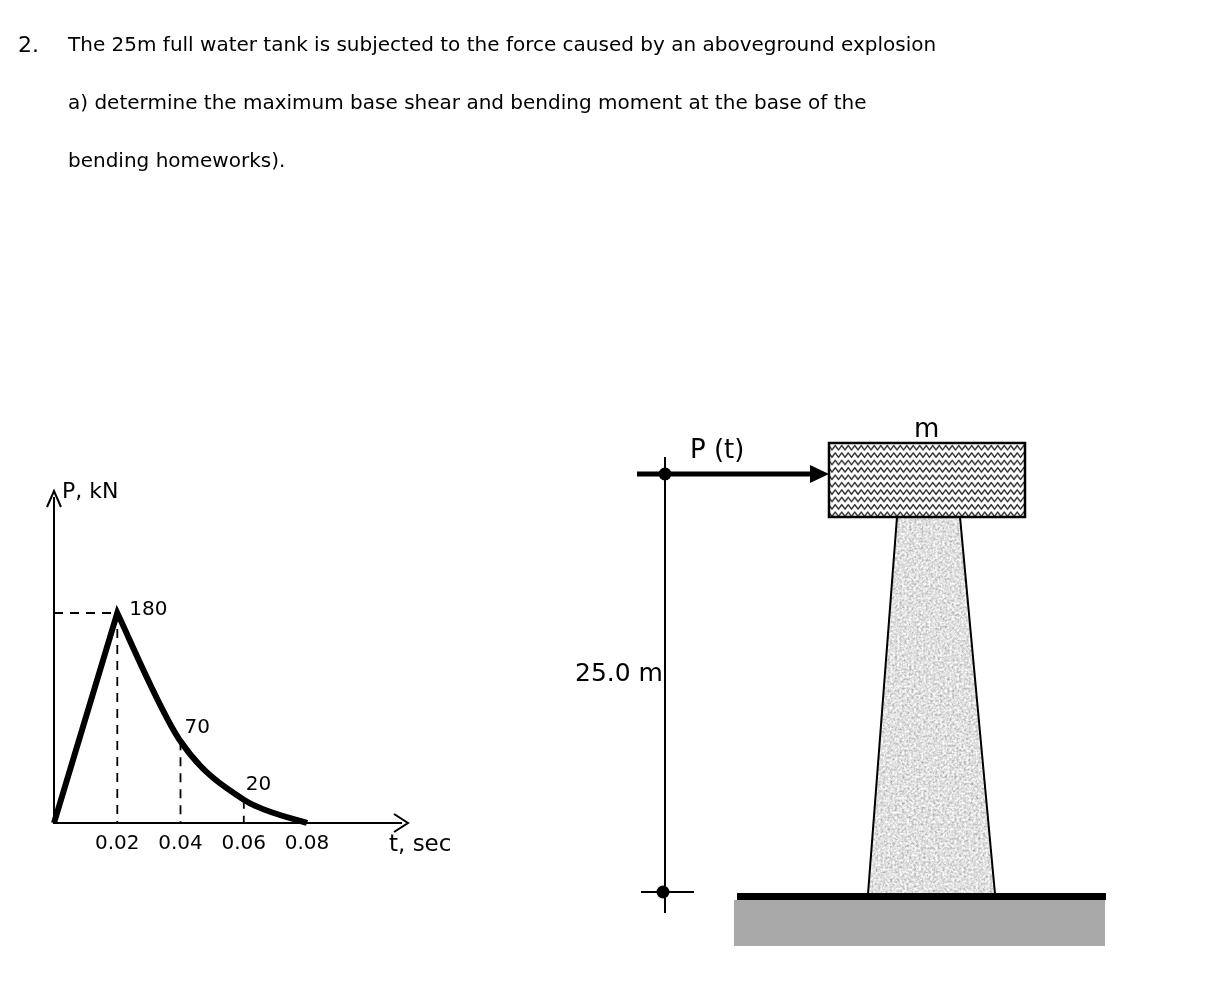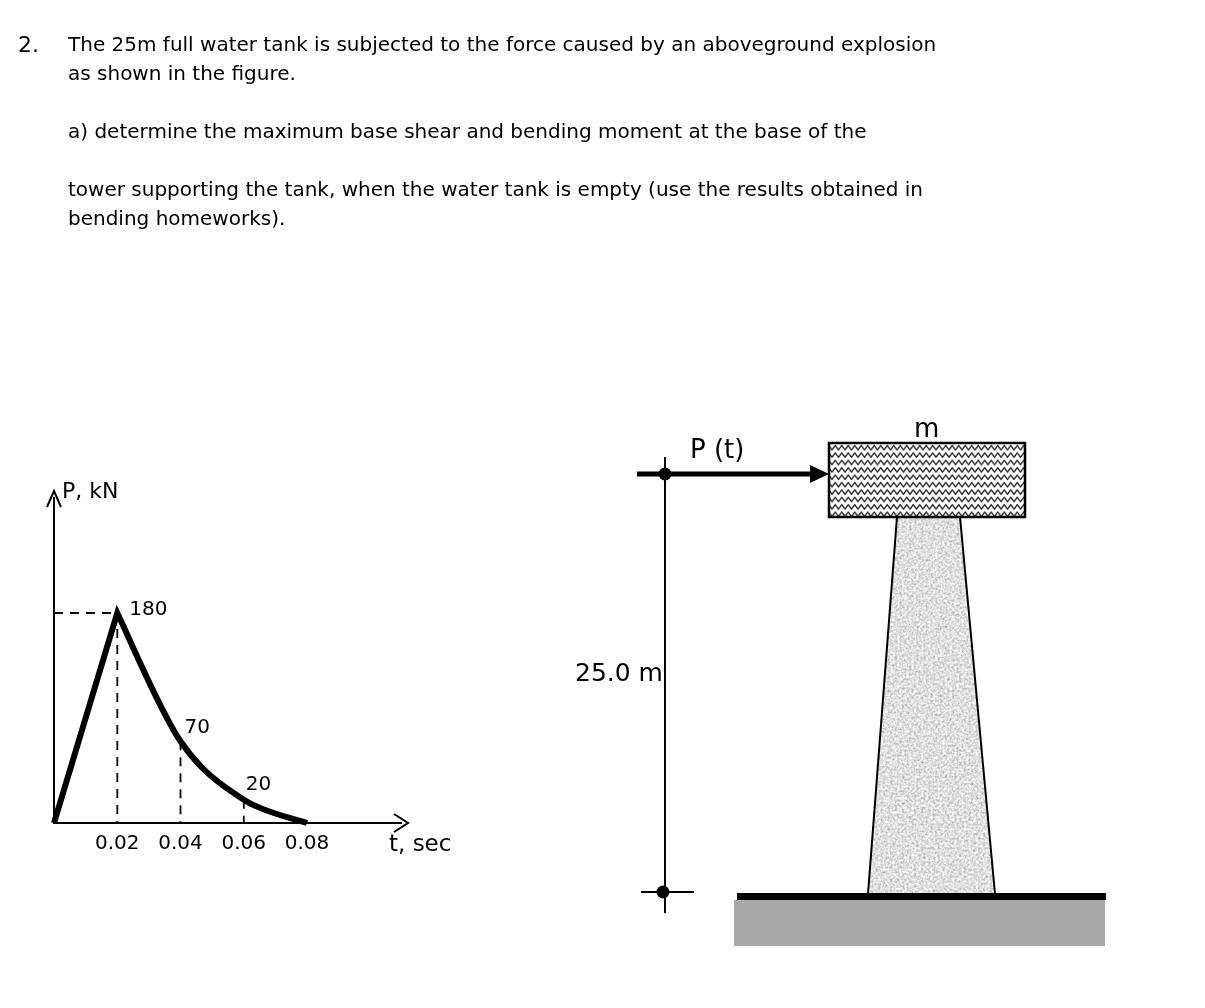--- a/index.html
+++ b/index.html
@@ -17,27 +17,25 @@
 </head>
 <body>
 
 <div class="page">
 
   <div class="problem-number">2.</div>
 
   <div class="problem-text">
     <div class="para">
       <div class="line">The 25m full water tank is subjected to the force caused by an aboveground explosion</div>
-      <div class="line">as shown in the figure.</div>
     </div>
     <div class="para">
       <div class="line">a) determine the maximum base shear and bending moment at the base of the</div>
     </div>
     <div class="para">
-      <div class="line">tower supporting the tank, when the water tank is empty (use the results obtained in</div>
       <div class="line">bending homeworks).</div>
     </div>
   </div>
 
   <svg class="figures" width="1205" height="1008" viewBox="0 0 1205 1008">
     <defs>
       <pattern id="zigzag" width="13" height="7.4" patternUnits="userSpaceOnUse">
         <rect width="13" height="7.4" fill="#ffffff"></rect>
         <path d="M0,5.9 L3.25,1.5 L6.5,5.9 L9.75,1.5 L13,5.9" fill="none" stroke="#2b2b2b" stroke-width="1.5" stroke-linejoin="round" stroke-linecap="round"></path>
       </pattern>

